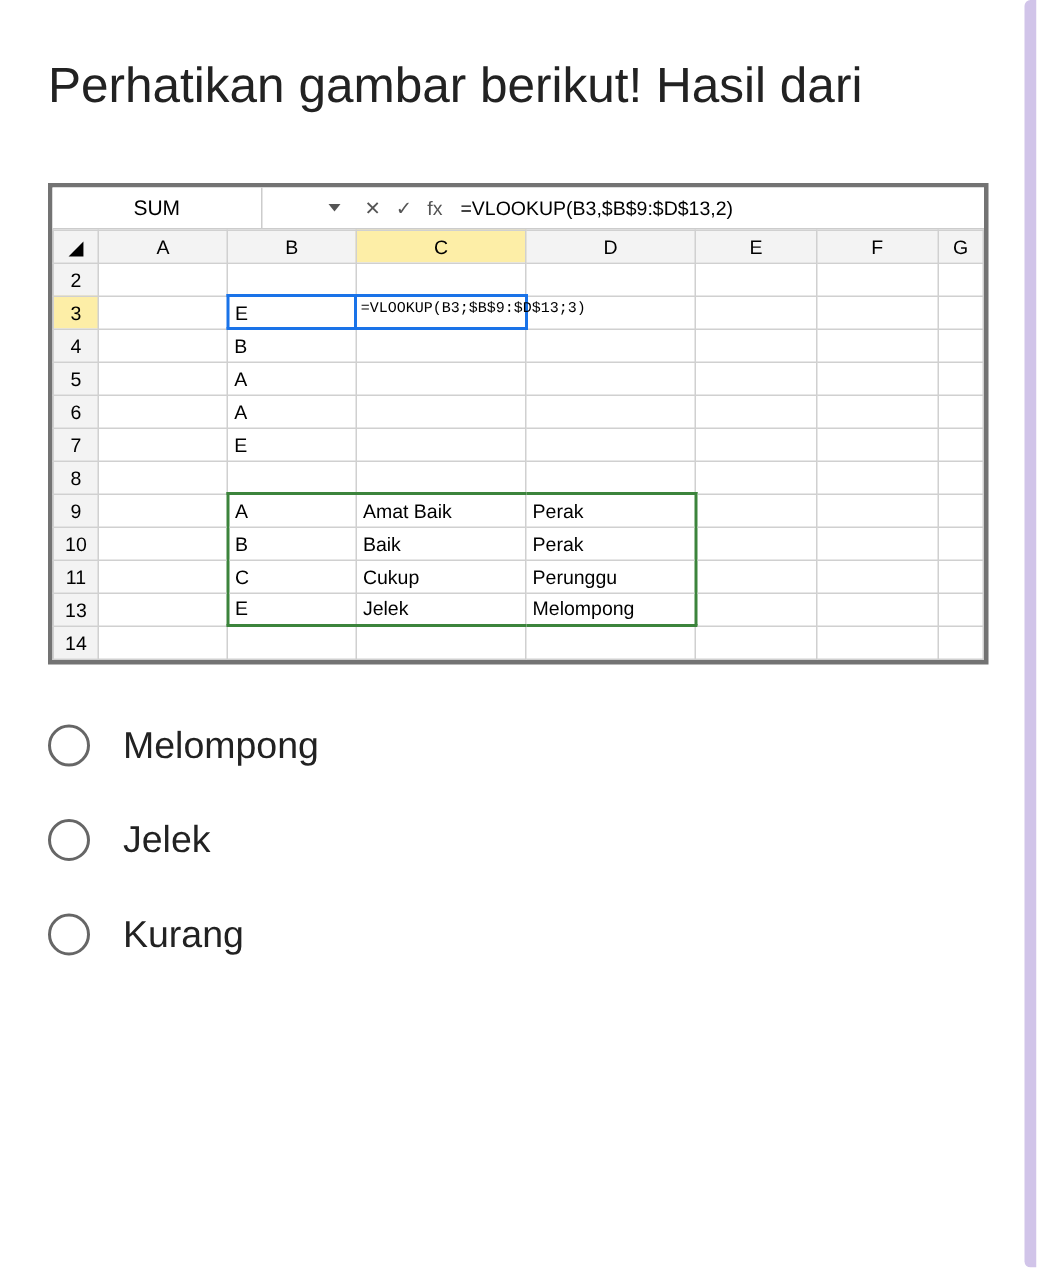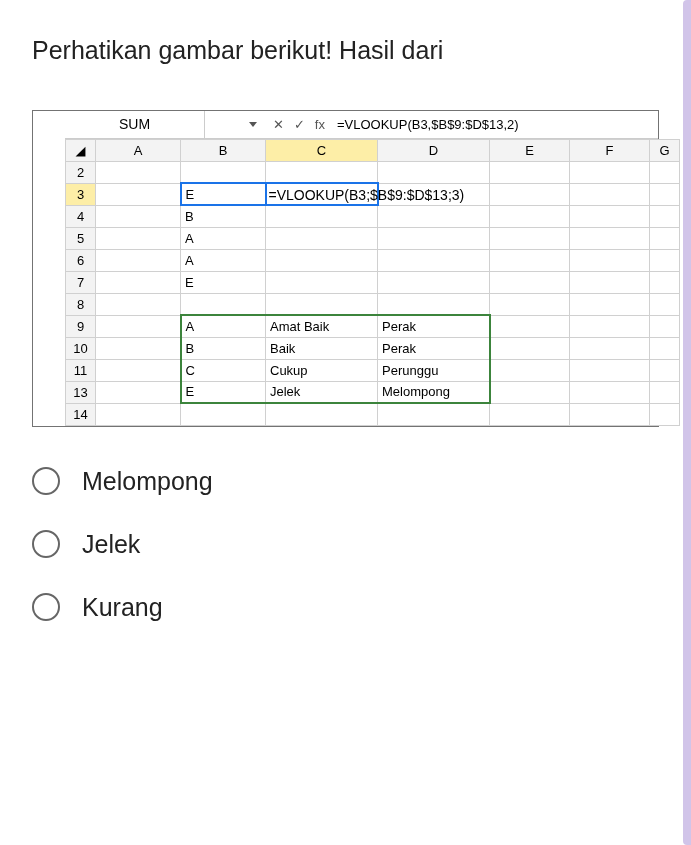--- a/index.html
+++ b/index.html
@@ -17,28 +17,27 @@
 .right-border {
   position: absolute;
   right: 0;
   top: 0;
   width: 8px;
   height: 100%;
   background: #d1c4e9;
   border-radius: 4px 0 0 4px;
 }
 .question-text {
-  font-size: 25px;
+  font-size: 33px;
   color: #222;
   line-height: 1.5;
   margin-bottom: 40px;
 }
 .excel-wrapper {
-  border: 1px solid #737373;
-  padding-left: 32px;
+  border: 3px solid #737373;
 }
 .name-box-row {
   display: flex;
   align-items: center;
   border-bottom: 1px solid #ccc;
   background: #fff;
   height: 28px;
 }
 .name-box {
   width: 140px;
@@ -103,24 +102,25 @@
 .col-C { width: 112px; }
 .col-D { width: 112px; }
 .col-E { width: 80px; }
 .col-F { width: 80px; }
 .col-G { width: 30px; }
 .th-C { background: #fdeea7 !important; }
 .row3 td.rownum { background: #fdeea7; }
 .cell-B3 { border: 2px solid #1a73e8 !important; }
 .cell-C3 { 
   border: 2px solid #1a73e8 !important; 
-  font-size: 14px;
+  font-size: 10px;
   white-space: nowrap;
   overflow: visible;
   position: relative;
+  font-family: Liberation Mono, monospace;
 }
 .cell-C3 span { position: absolute; left: 2px; top: 3px; white-space: nowrap; z-index: 5; }
 .lookup-border-top { border-top: 2px solid #3c843c !important; }
 .lookup-border-bottom { border-bottom: 2px solid #3c843c !important; }
 .lookup-border-left { border-left: 2px solid #3c843c !important; }
 .lookup-border-right { border-right: 2px solid #3c843c !important; }
 
 .options {
   margin-top: 40px;
 }

